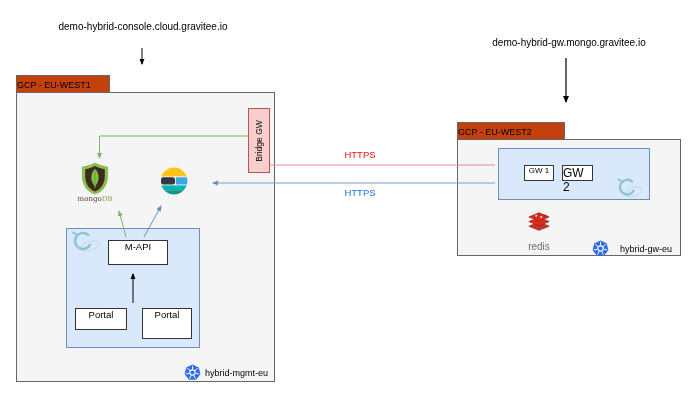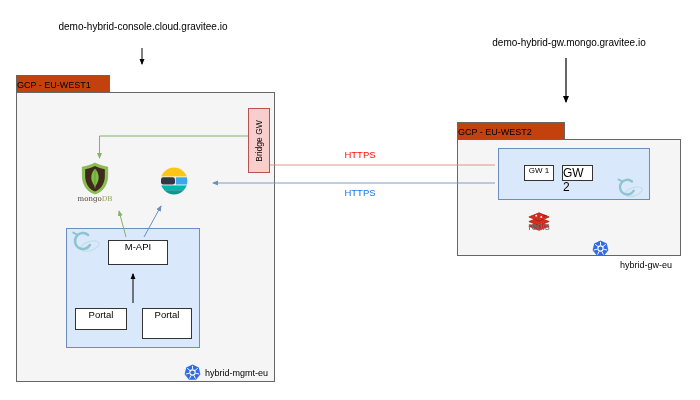--- a/index.html
+++ b/index.html
@@ -136,38 +136,38 @@
     <g stroke="#a41e11" stroke-width="0.8" stroke-linejoin="round">
       <polygon points="2,16 13,11.5 24,16 13,20.5" fill="#c6302b"></polygon>
       <polygon points="2,11 13,6.5 24,11 13,15.5" fill="#d82c20"></polygon>
       <polygon points="2,6 13,1.5 24,6 13,10.5" fill="#d82c20"></polygon>
     </g>
     <circle cx="10" cy="4.6" r="1" fill="#fff"></circle>
     <circle cx="15.5" cy="6" r="1" fill="#fff"></circle>
     <polygon points="18,3.2 22,4.6 18,6" fill="#a41e11"></polygon>
   </svg>
 </div>
-<div class="abs redis-text" style="left:517px;top:221px;width:44px;">redis</div>
+<div class="abs redis-text" style="left:517px;top:241px;width:44px;">redis</div>
 
 <div class="abs" style="left:592px;top:240px;width:17px;height:17px;">
   <svg width="17" height="17" viewBox="0 0 20 20">
     <polygon points="10,0.5 17.4,4.1 19.3,12.1 14.1,18.6 5.9,18.6 0.7,12.1 2.6,4.1" fill="#326ce5"></polygon>
     <circle cx="10" cy="10" r="3.1" fill="none" stroke="#fff" stroke-width="1.3"></circle>
     <g stroke="#fff" stroke-width="1.1" stroke-linecap="round">
       <line x1="10" y1="5.8" x2="10" y2="2.6"></line>
       <line x1="13.3" y1="7.4" x2="15.9" y2="5.3"></line>
       <line x1="14.1" y1="10.9" x2="17.4" y2="11.7"></line>
       <line x1="11.8" y1="13.8" x2="13.3" y2="16.8"></line>
       <line x1="8.2" y1="13.8" x2="6.7" y2="16.8"></line>
       <line x1="5.9" y1="10.9" x2="2.6" y2="11.7"></line>
       <line x1="6.7" y1="7.4" x2="4.1" y2="5.3"></line>
     </g>
   </svg>
 </div>
-<div class="abs cluster-label" style="left:620px;top:260px;">hybrid-gw-eu</div>
+<div class="abs cluster-label" style="left:620px;top:244px;">hybrid-gw-eu</div>
 
 <div class="abs https-label" style="left:335px;top:149px;width:50px;color:#ff0f0f;font-weight:normal;">HTTPS</div>
 <div class="abs https-label" style="left:335px;top:187px;width:50px;color:#1a73e8;font-weight:normal;">HTTPS</div>
 
 <svg id="connector-layer" width="700" height="400">
   <defs>
     <marker id="ar-black" viewBox="0 0 10 10" refX="8.5" refY="5" markerWidth="6" markerHeight="6" orient="auto">
       <path d="M0,0.8 L10,5 L0,9.2 Z" fill="#000"></path>
     </marker>
     <marker id="ar-green" viewBox="0 0 10 10" refX="8.5" refY="5" markerWidth="6" markerHeight="6" orient="auto">

